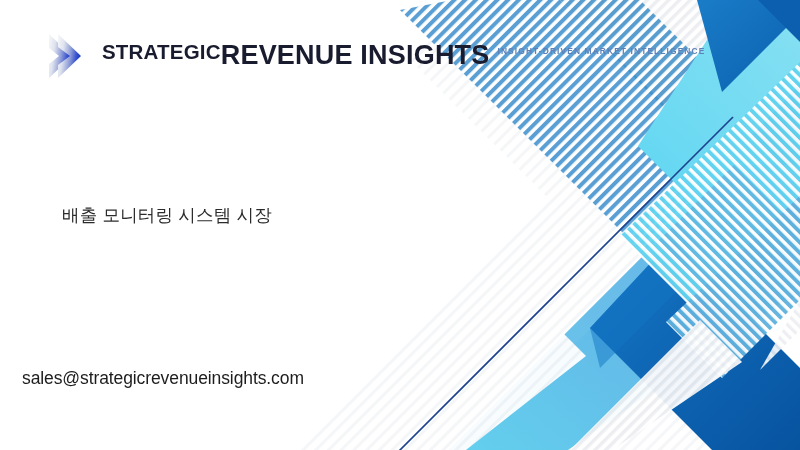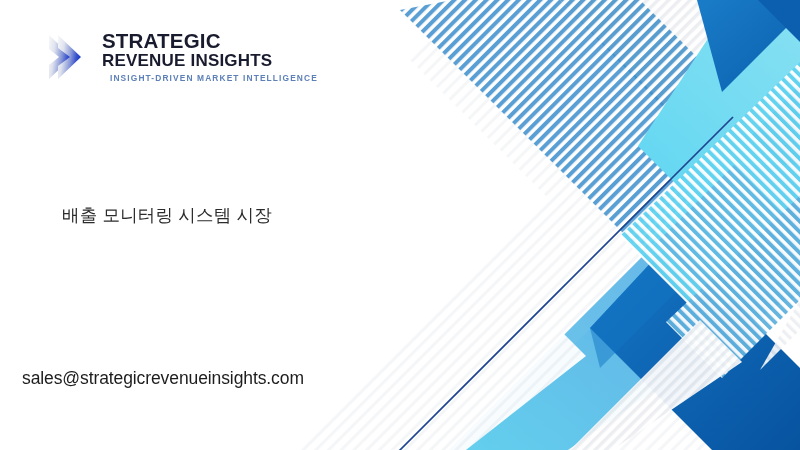--- a/index.html
+++ b/index.html
@@ -29,31 +29,31 @@
   
   #logo-block {
     position: absolute;
     left: 46px;
     top: 31px;
     display: flex;
     align-items: center;
     gap: 10px;
   }
   #logo-mark { width: 46px; height: 50px; flex: none; }
-  #logo-text-wrap { display: flex; flex-direction: column; }
+  #logo-text-wrap { display: flex; }
   .logo-line {
     font-family: "Liberation Sans", sans-serif;
     font-weight: bold;
     color: #191b2e;
     letter-spacing: 0.2px;
     line-height: 1.02;
     white-space: nowrap;
   }
   #logo-line1 { font-size: 20.5px; }
-  #logo-line2 { font-size: 17px; }
+  #logo-line2 { font-size: 27px; }
   #logo-tagline {
     margin-top: 4px;
     font-family: "Liberation Sans", sans-serif;
     font-size: 8.4px;
     font-weight: bold;
     letter-spacing: 1.12px;
     color: #5d80b8;
     white-space: nowrap;
     padding-left: 8px;
   }

